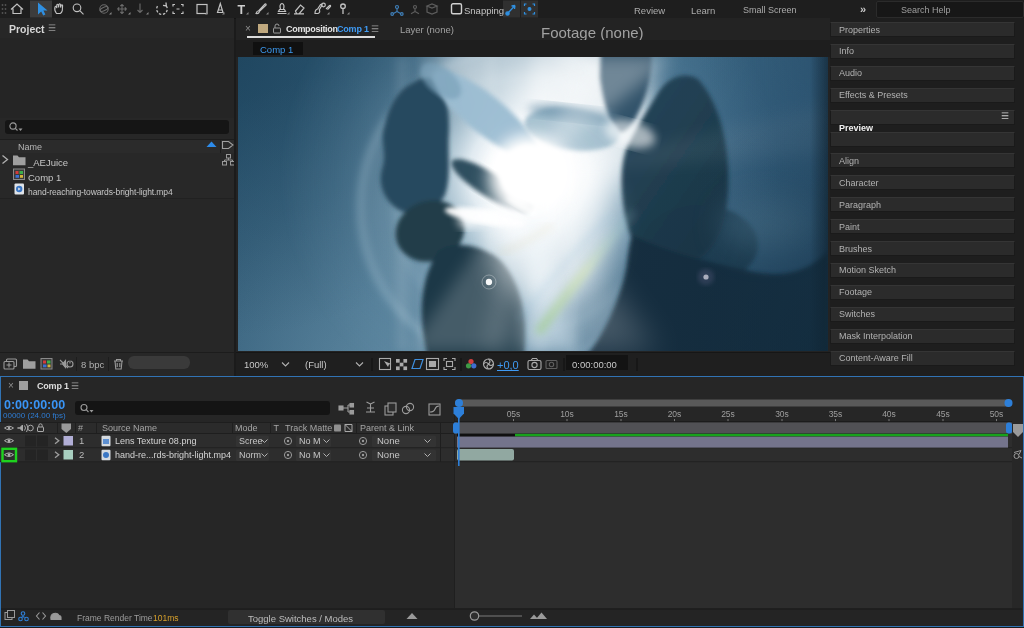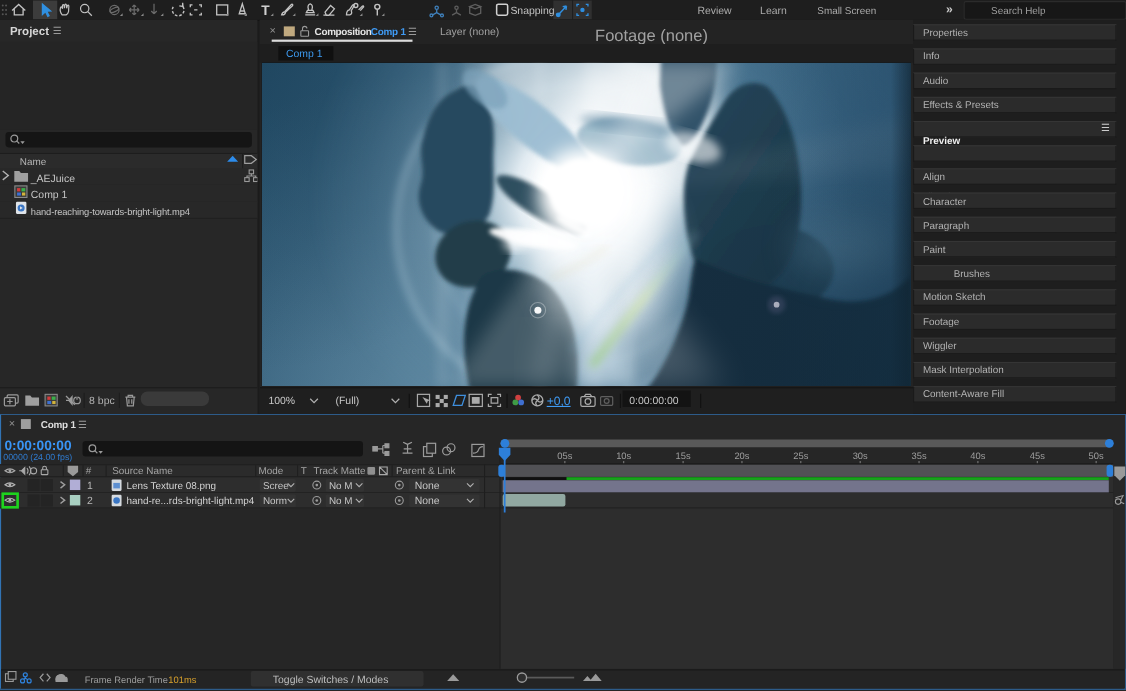--- a/index.html
+++ b/index.html
@@ -406,27 +406,27 @@
 <span class="txt" style="left:839px;top:134.0px;font-size:9px;color:#b2b2b2;margin-top:40px;">Libraries</span>
 <div class="abs" style="left:830px;top:153.4px;width:185px;height:15px;background:#2b2b2b;border:1px solid #1a1a1a;border-top-color:#353535;box-sizing:border-box;"></div>
 <span class="txt" style="left:839px;top:155.9px;font-size:9px;color:#b2b2b2;">Align</span>
 <div class="abs" style="left:830px;top:175.3px;width:185px;height:15px;background:#2b2b2b;border:1px solid #1a1a1a;border-top-color:#353535;box-sizing:border-box;"></div>
 <span class="txt" style="left:839px;top:177.8px;font-size:9px;color:#b2b2b2;">Character</span>
 <div class="abs" style="left:830px;top:197.2px;width:185px;height:15px;background:#2b2b2b;border:1px solid #1a1a1a;border-top-color:#353535;box-sizing:border-box;"></div>
 <span class="txt" style="left:839px;top:199.7px;font-size:9px;color:#b2b2b2;">Paragraph</span>
 <div class="abs" style="left:830px;top:219.1px;width:185px;height:15px;background:#2b2b2b;border:1px solid #1a1a1a;border-top-color:#353535;box-sizing:border-box;"></div>
 <span class="txt" style="left:839px;top:221.6px;font-size:9px;color:#b2b2b2;">Paint</span>
 <div class="abs" style="left:830px;top:241.0px;width:185px;height:15px;background:#2b2b2b;border:1px solid #1a1a1a;border-top-color:#353535;box-sizing:border-box;"></div>
-<span class="txt" style="left:867px;top:243.5px;font-size:9px;color:#b2b2b2;">Brushes</span>
+<span class="txt" style="left:839px;top:243.5px;font-size:9px;color:#b2b2b2;">Brushes</span>
 <div class="abs" style="left:830px;top:262.9px;width:185px;height:15px;background:#2b2b2b;border:1px solid #1a1a1a;border-top-color:#353535;box-sizing:border-box;"></div>
 <span class="txt" style="left:839px;top:265.4px;font-size:9px;color:#b2b2b2;">Motion Sketch</span>
 <div class="abs" style="left:830px;top:284.8px;width:185px;height:15px;background:#2b2b2b;border:1px solid #1a1a1a;border-top-color:#353535;box-sizing:border-box;"></div>
 <span class="txt" style="left:839px;top:287.3px;font-size:9px;color:#b2b2b2;">Footage</span>
 <div class="abs" style="left:830px;top:306.7px;width:185px;height:15px;background:#2b2b2b;border:1px solid #1a1a1a;border-top-color:#353535;box-sizing:border-box;"></div>
-<span class="txt" style="left:839px;top:309.2px;font-size:9px;color:#b2b2b2;">Wiggler</span>
+<span class="txt" style="left:839px;top:309.2px;font-size:9px;color:#b2b2b2;">Switches</span>
 <div class="abs" style="left:830px;top:328.6px;width:185px;height:15px;background:#2b2b2b;border:1px solid #1a1a1a;border-top-color:#353535;box-sizing:border-box;"></div>
 <span class="txt" style="left:839px;top:331.1px;font-size:9px;color:#b2b2b2;">Mask Interpolation</span>
 <div class="abs" style="left:830px;top:350.5px;width:185px;height:15px;background:#2b2b2b;border:1px solid #1a1a1a;border-top-color:#353535;box-sizing:border-box;"></div>
 <span class="txt" style="left:839px;top:353.0px;font-size:9px;color:#b2b2b2;">Content-Aware Fill</span>
 
 <div class="abs" id="tl" style="left:0;top:376px;width:1024px;height:251px;background:#262626;border-top:1px solid #3173b4;border-bottom:1px solid #3173b4;box-sizing:border-box;"></div>
 <div class="abs" style="left:0;top:377px;width:1px;height:249px;background:#3173b4;"></div>
 <div class="abs" style="left:1023px;top:377px;width:1px;height:249px;background:#3173b4;"></div>
 
 <span class="txt" style="left:8px;top:380px;font-size:10px;color:#8f8f8f;">×</span>

